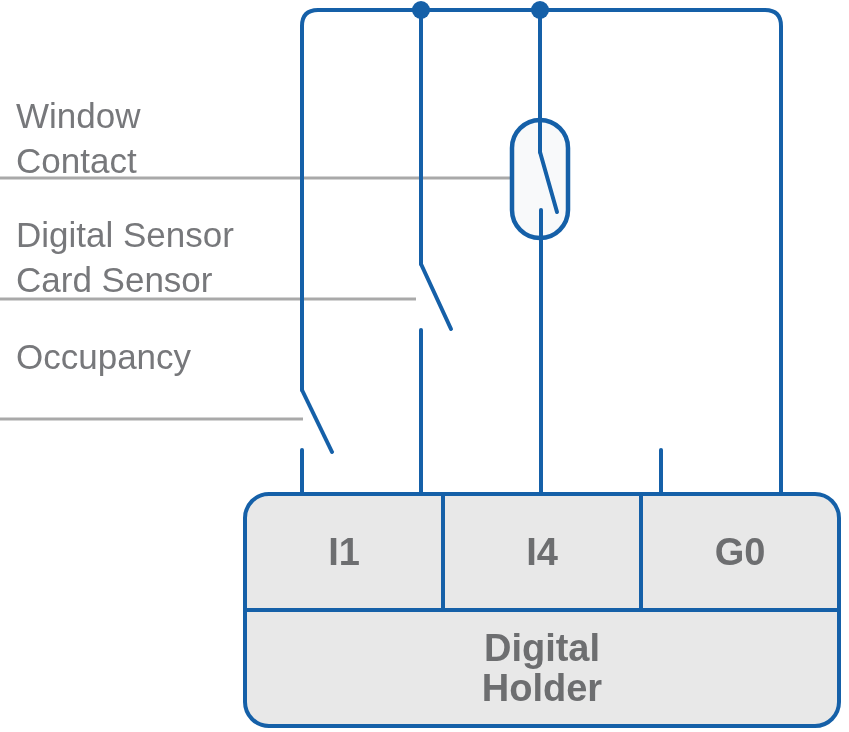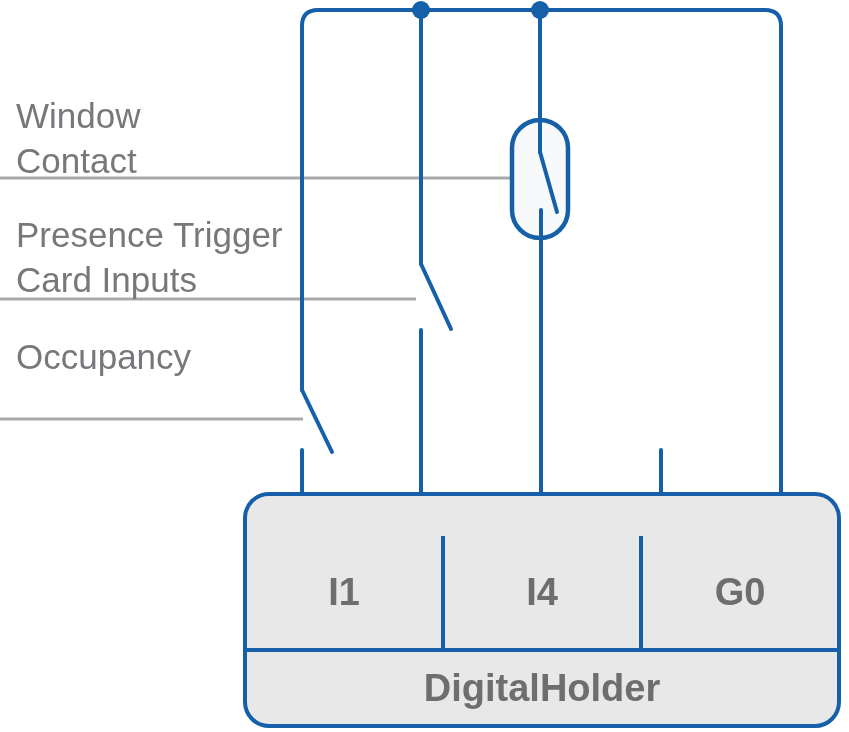--- a/index.html
+++ b/index.html
@@ -49,36 +49,36 @@
     border: 4px solid var(--wire-blue, #1560a8);
     border-radius: 26px;
     display: flex;
     flex-direction: column;
     overflow: hidden;
   }
   .terminal-row {
     display: flex;
     height: 112px;
     border-bottom: 4px solid var(--wire-blue, #1560a8);
-    margin-top: 40px;
   }
   .terminal-cell {
     flex: 1 1 0;
     display: flex;
     align-items: center;
     justify-content: center;
     border-right: 4px solid var(--wire-blue, #1560a8);
     color: var(--block-text, #6d6e70);
     font-size: 38px;
     font-weight: 700;
   }
   .terminal-cell:last-child { border-right: none; text-align: right; }
   .terminal-footer {
     flex: 1 1 auto;
     display: flex;
+    flex-direction: column;
     align-items: center;
     justify-content: center;
     color: var(--block-text, #6d6e70);
     font-size: 38px;
     font-weight: 700;
     line-height: 40px;
     text-align: center;
   }
 </style>
 </head>
@@ -119,22 +119,22 @@
       <circle cx="540" cy="10" r="9"></circle>
     </g>
   </svg>
 
   <div class="pointer-label label-window-contact">
     <span class="lbl-line">Window</span>
     <span class="lbl-line">Contact</span>
   </div>
 
   <div class="pointer-label label-presence-sensor">
-    <span class="lbl-line">Presence Trigger</span>
-    <span class="lbl-line">Card Inputs</span>
+    <span class="lbl-line">Digital Sensor</span>
+    <span class="lbl-line">Card Sensor</span>
   </div>
 
   <div class="pointer-label label-occupancy">
     <span class="lbl-line">Occupancy</span>
   </div>
 
   <div class="terminal-block">
     <div class="terminal-row">
       <div class="terminal-cell">I1</div>
       <div class="terminal-cell">I4</div>

